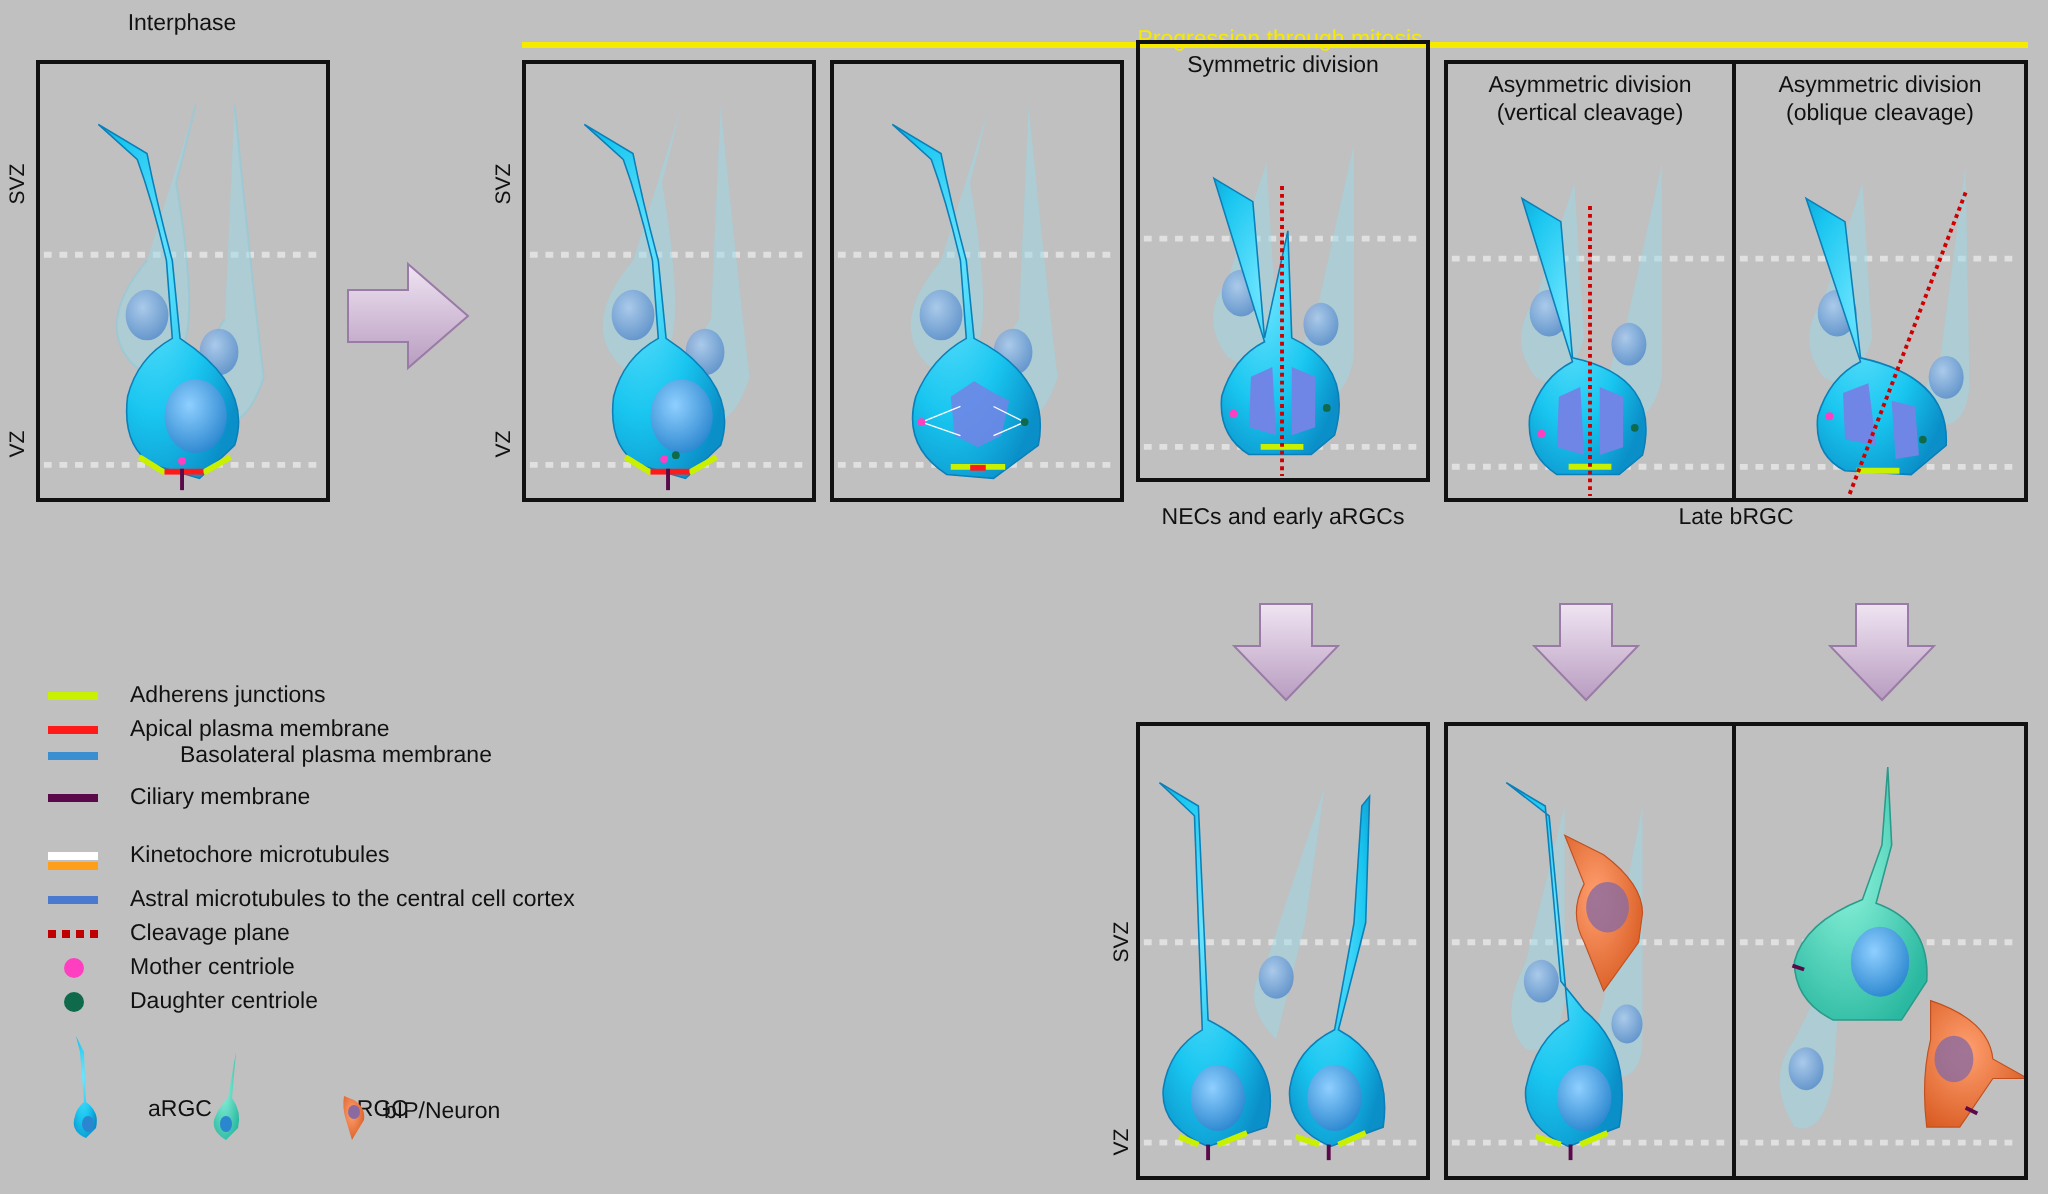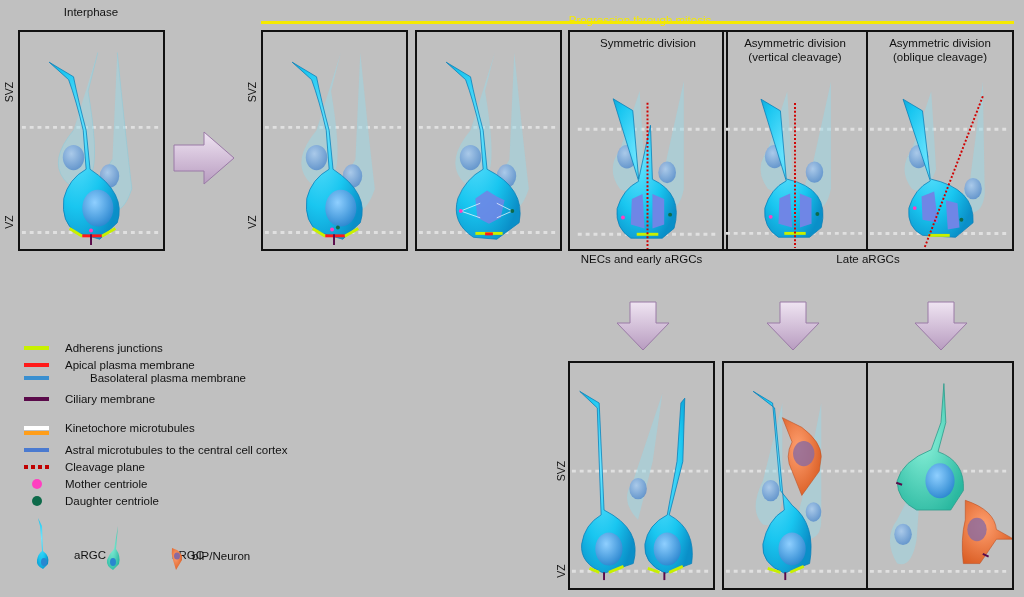--- a/index.html
+++ b/index.html
@@ -116,21 +116,21 @@
         <line x1="98" y1="183" x2="82" y2="175"></line>
         <line x1="98" y1="183" x2="82" y2="190"></line>
       </g>
     <circle cx="45" cy="183" r="2" fill="#ff3fc0"></circle>
     <circle cx="98" cy="183" r="2" fill="#0e6a4a"></circle>
     <path d="M60 206 L88 206" stroke="#c8f000" stroke-width="3"></path>
     <rect x="70" y="205" width="8" height="3" fill="#ff1a1a"></rect>
   </svg>
 </div>
 
-<div class="panel" style="left:568px;top:30px;width:160px;height:221px;">
+<div class="panel" style="left:568px;top:20px;width:147px;height:221px;">
   <div class="ptitle">Symmetric division</div>
   <svg viewBox="0 0 147 221">
     <line x1="2" y1="99" x2="145" y2="99" stroke="#e0e0e0" stroke-width="3" stroke-dasharray="4 4"></line>
     <line x1="2" y1="206" x2="145" y2="206" stroke="#e0e0e0" stroke-width="3" stroke-dasharray="4 4"></line>
     <path d="M45 120 Q30 140 45 160 Q60 170 70 140 L65 60" fill="#9ad7e6" fill-opacity="0.5"></path>
     <ellipse cx="52" cy="127" rx="10" ry="12" fill="url(#gGhostNuc)" opacity="0.8"></ellipse>
     <path d="M90 140 Q75 165 90 180 Q105 185 110 160 L110 50" fill="#9ad7e6" fill-opacity="0.5"></path>
     <ellipse cx="93" cy="143" rx="9" ry="11" fill="url(#gGhostNuc)" opacity="0.8"></ellipse>
     <path d="M38 68 L58 80 L64 150 L76 95 L78 150 Q110 165 100 200 L88 210 L56 210 Q40 200 42 180 Q48 160 64 152 Z" fill="url(#gCell)" stroke="#0a7fb8" stroke-width="0.8"></path>
     <polygon points="57,170 68,165 70,200 56,196" fill="#6f86e6"></polygon>
@@ -174,21 +174,21 @@
     <polygon points="55,168 68,163 72,195 56,192" fill="#6f86e6"></polygon>
     <polygon points="80,172 92,175 94,200 82,202" fill="#6f86e6"></polygon>
     <circle cx="48" cy="180" r="2" fill="#ff3fc0"></circle>
     <circle cx="96" cy="192" r="2" fill="#0e6a4a"></circle>
     <path d="M62 208 L84 208" stroke="#c8f000" stroke-width="3"></path>
     <line x1="118" y1="65" x2="58" y2="221" stroke="#d00000" stroke-width="2" stroke-dasharray="2 2"></line>
   </svg>
 </div>
 
 <div class="label-top" style="left:568px;top:253px;width:147px;">NECs and early aRGCs</div>
-<div class="label-top" style="left:722px;top:253px;width:292px;">Late aRGCs</div>
+<div class="label-top" style="left:722px;top:253px;width:292px;">Late bRGC</div>
 
 <svg class="abs" style="left:616px;top:301px;" width="54" height="50">
   <path d="M14 1 H40 V22 H53 L27 49 L1 22 H14 Z" fill="url(#gArrow)" stroke="#9a7aa6"></path>
 </svg>
 <svg class="abs" style="left:766px;top:301px;" width="54" height="50">
   <path d="M14 1 H40 V22 H53 L27 49 L1 22 H14 Z" fill="url(#gArrow)" stroke="#9a7aa6"></path>
 </svg>
 <svg class="abs" style="left:914px;top:301px;" width="54" height="50">
   <path d="M14 1 H40 V22 H53 L27 49 L1 22 H14 Z" fill="url(#gArrow)" stroke="#9a7aa6"></path>
 </svg>

